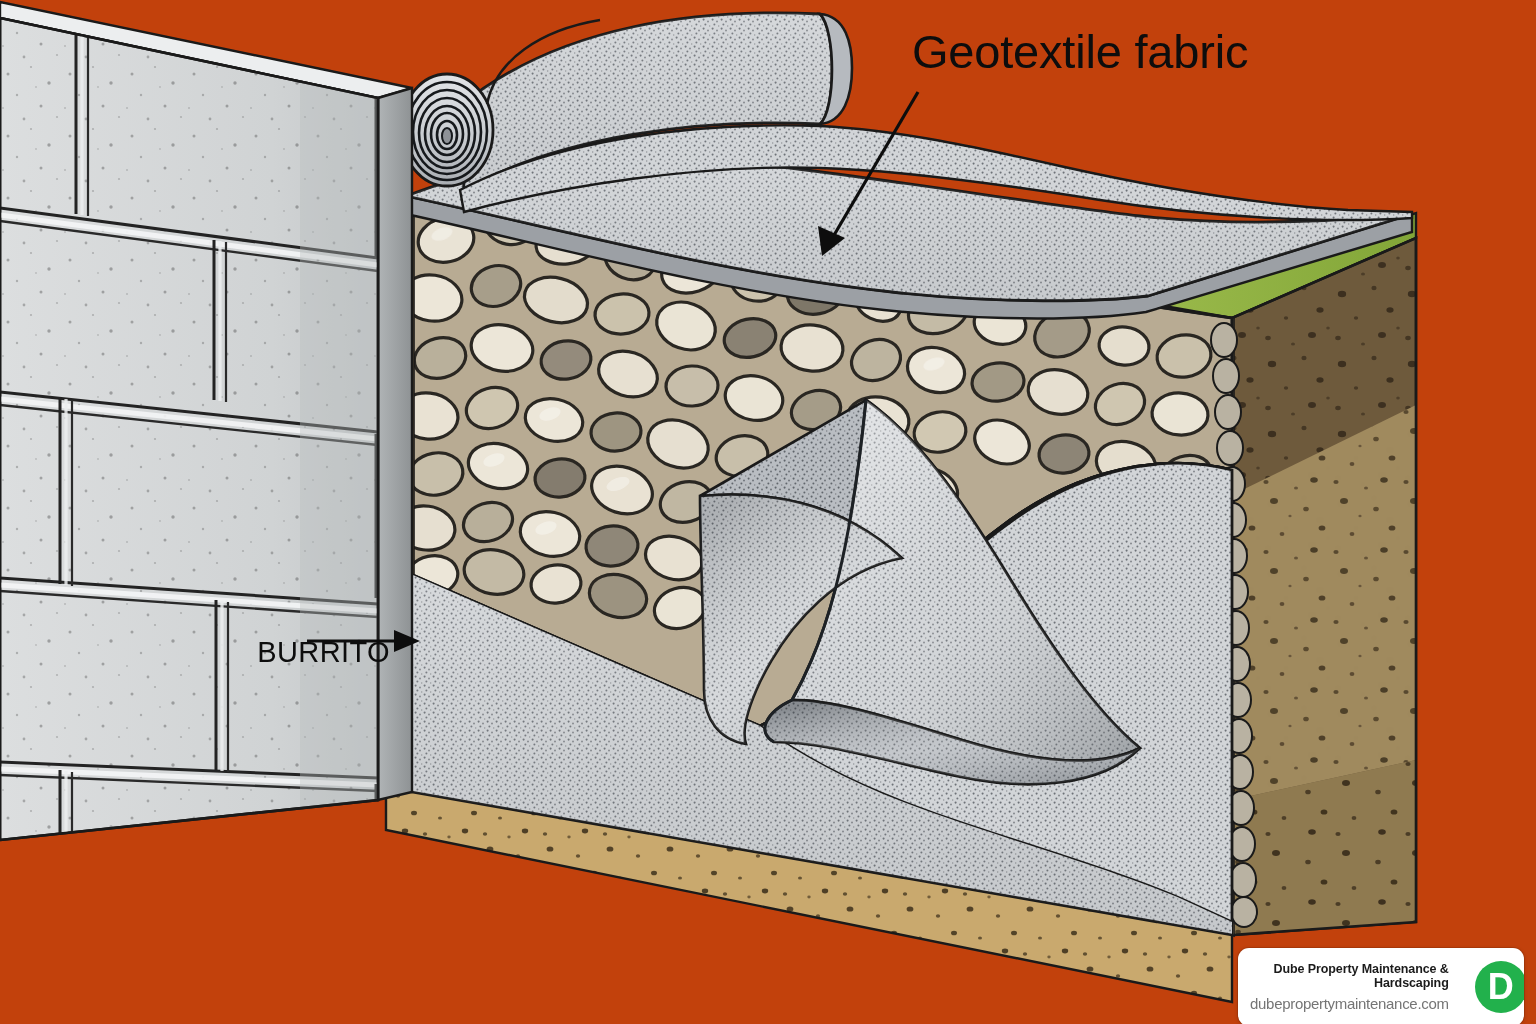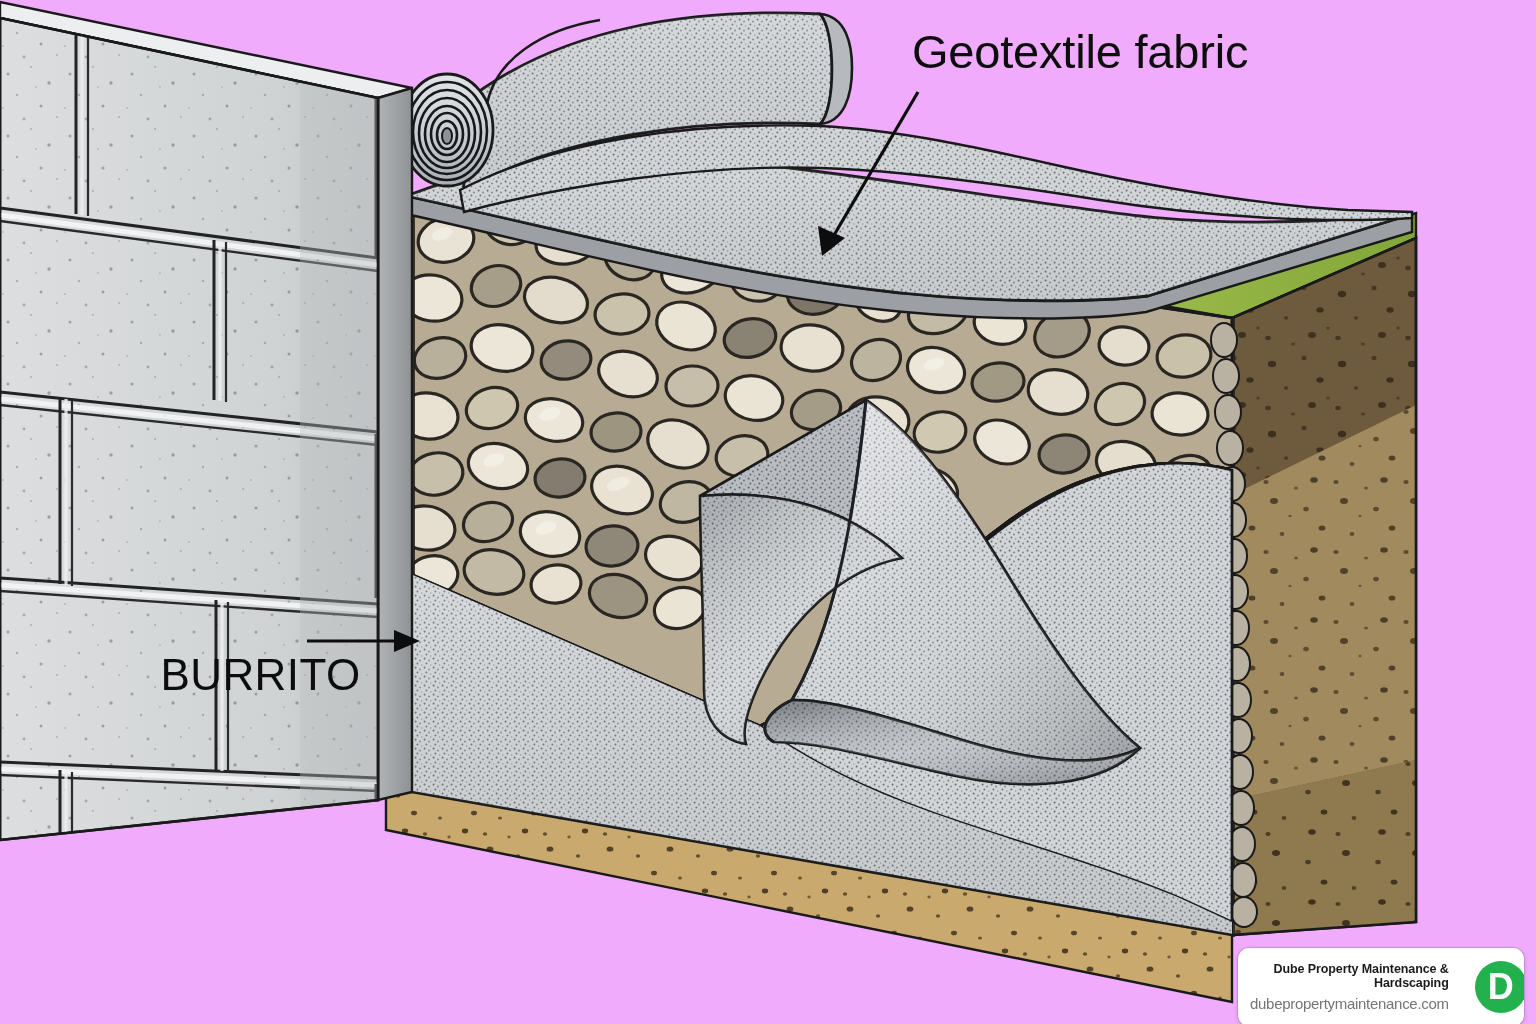--- a/index.html
+++ b/index.html
@@ -5,43 +5,43 @@
   * { box-sizing: border-box; margin: 0; padding: 0; }
   html, body {
     width: 1536px; height: 1024px;
     background: #ffffff;
     font-family: "Liberation Sans", sans-serif;
     overflow: hidden;
   }
   #stage {
     position: relative;
     width: 1536px; height: 1024px;
-    background: #f0abfc;
+    background: #c2410c;
   }
   #scene { position: absolute; inset: 0; }
 
   
   .label {
     position: absolute;
     color: #0d0d0d;
     white-space: pre;
     line-height: 1.02;
   }
   #lbl-geotextile {
     left: 912px; top: 28px;
     font-size: 47px;
     font-weight: 400;
     letter-spacing: -0.2px;
   }
   #lbl-burrito {
     left: 110px; top: 608px;
-    font-size: 44px;
+    font-size: 29px;
     font-weight: 400;
     letter-spacing: 0.4px;
-    text-align: left;
+    text-align: right;
     width: 280px;
   }
   #lbl-burrito .l2 { display:block; padding-left: 26px; }
 
   
   #watermark {
     position: absolute;
     left: 1238px; top: 948px;
     width: 286px; height: 78px;
     background: #ffffff;

